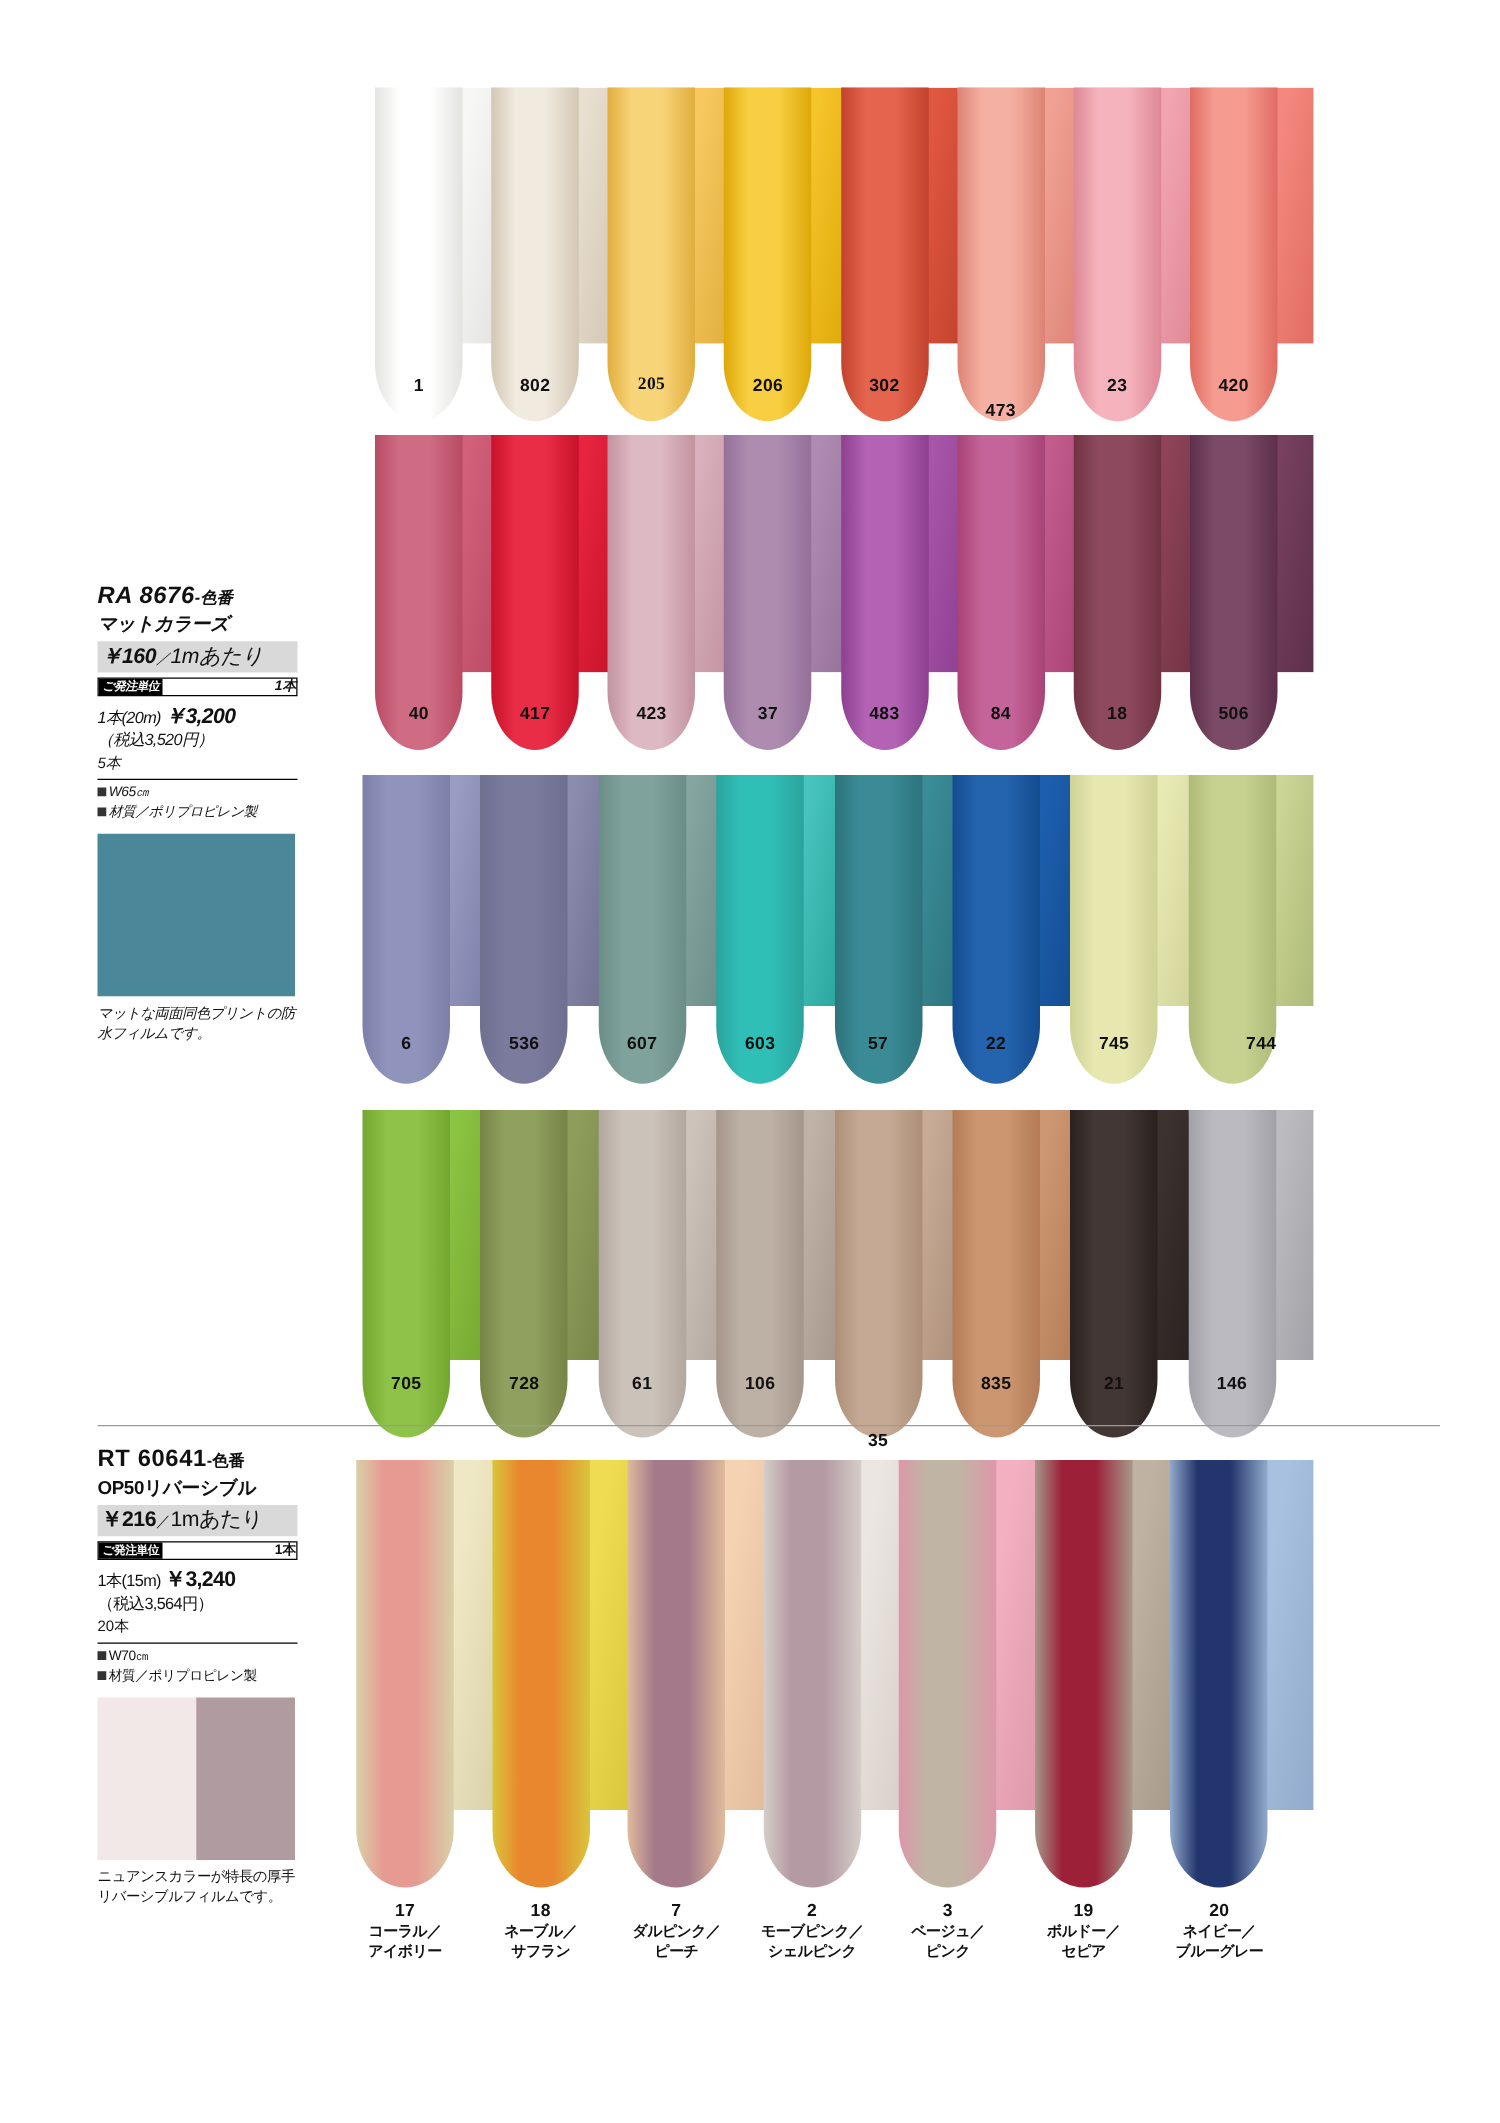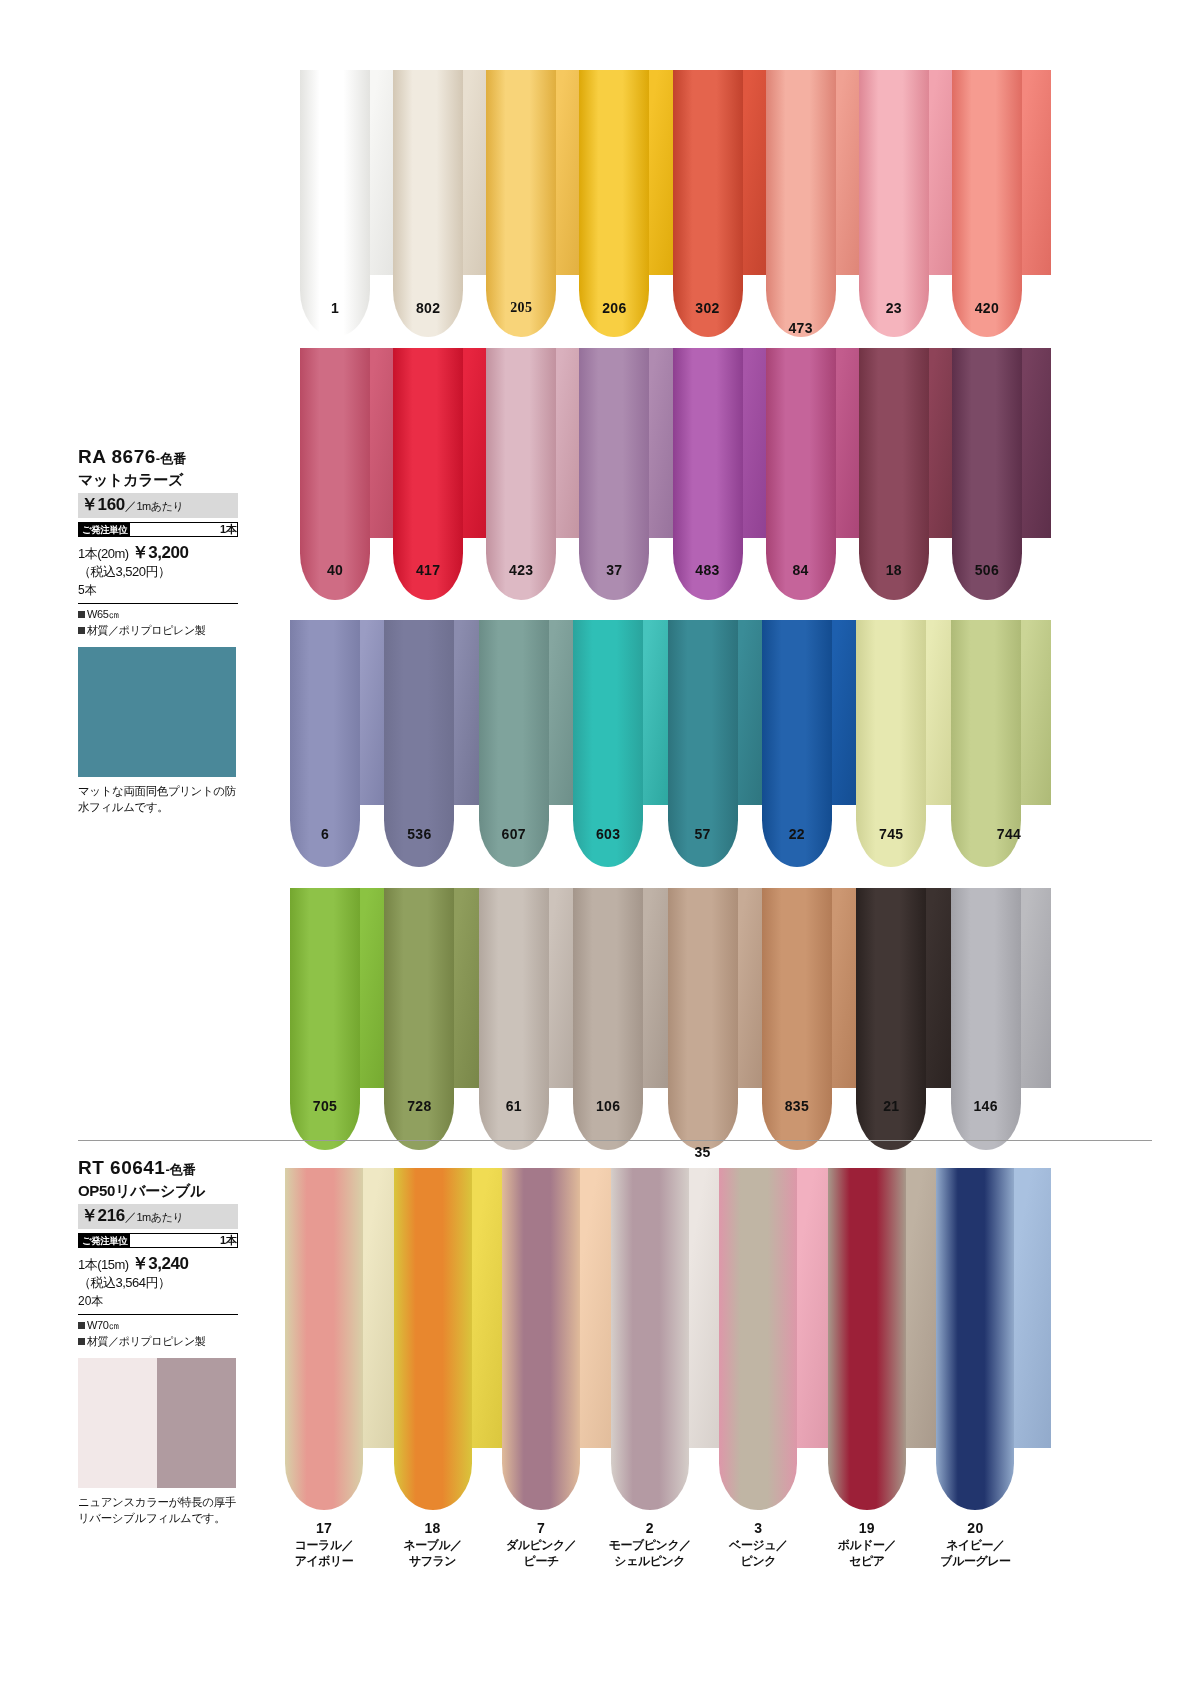--- a/index.html
+++ b/index.html
@@ -21,21 +21,21 @@
     white-space:nowrap; line-height:1.15;
   }
   .info-code .suffix { font-size:13px; font-weight:700; letter-spacing:0; }
   .info-name { font-size:15px; font-weight:600; line-height:1.2; margin-top:3px; letter-spacing:-.3px;}
   .price-bar {
     background:#d9d9d9; margin-top:4px; padding:1px 3px;
     font-size:13px; line-height:1.35; white-space:nowrap; letter-spacing:-.4px;
   }
   .price-bar .big { font-size:17px; font-weight:700; }
   .price-bar .sep { font-size:12px; }
-  .price-bar .unit { font-size:11px; }
+  .price-bar .unit { font-size:17px; }
   .order-row { display:flex; margin-top:4px; border:1px solid #000; height:15px; }
   .order-label {
     background:#000; color:#fff; font-size:9.5px; line-height:13px;
     padding:0 3px; white-space:nowrap; font-weight:600; letter-spacing:-.5px;
   }
   .order-value { flex:1; text-align:right; font-size:11px; line-height:13px; font-weight:600;}
   .line-price { font-size:13px; margin-top:4px; white-space:nowrap; letter-spacing:-.5px;}
   .line-price .big { font-size:17px; font-weight:700; }
   .line-tax { font-size:13px; line-height:1.3; letter-spacing:-.5px;}
   .line-qty { font-size:12px; margin-top:1px; }
@@ -67,21 +67,21 @@
     position:absolute; left:30px; top:28px;
     font-size:38px; font-weight:700; letter-spacing:-1px;
   }
   .footer-title { position:absolute; left:100px; top:40px; font-size:17px; letter-spacing:-.2px; }
 </style>
 </head>
 <body>
 
 <div class="page">
 
-  <div class="info-col" style="top:446px;">
+  <div class="info-col" style="top:466px;font-style:italic;">
     <div class="info-code">
       <span>RA 8676</span><span class="suffix">-色番</span>
     </div>
     <div class="info-name">マットカラーズ</div>
     <div class="price-bar">
       <span class="big">￥160</span><span class="sep">／</span><span class="unit">1mあたり</span>
     </div>
     <div class="order-row">
       <span class="order-label">ご発注単位</span>
       <span class="order-value">1本</span>

